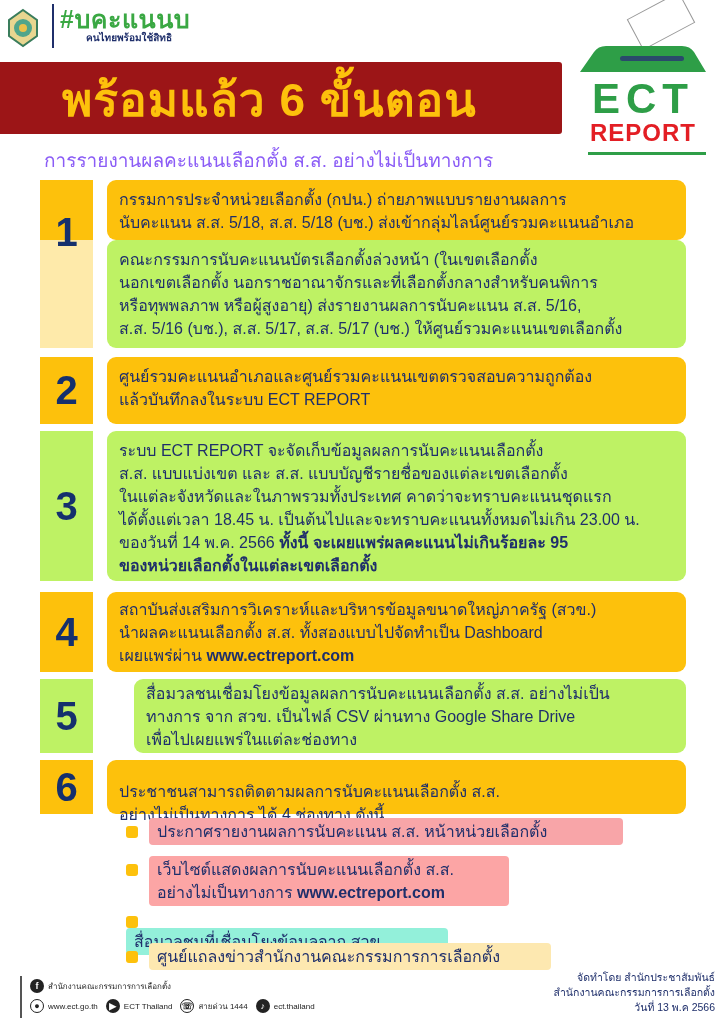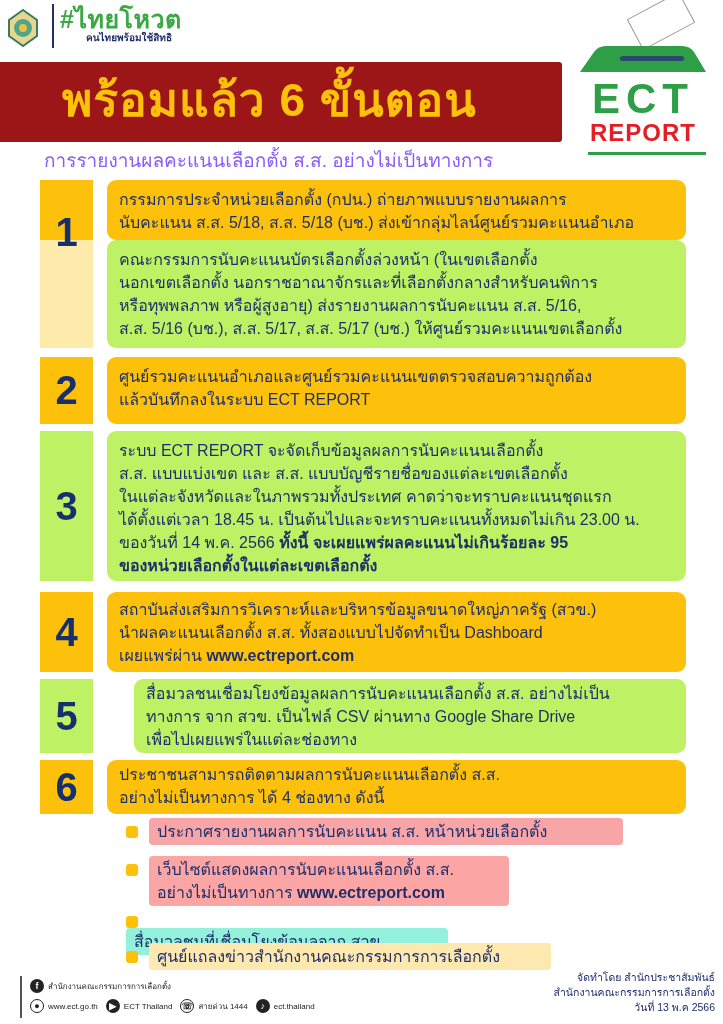--- a/index.html
+++ b/index.html
@@ -7,21 +7,21 @@
   body { position: relative; font-family: "DejaVu Sans", "Liberation Sans", sans-serif; color: #1f2f6b; }
 
   
   .ect-seal { position: absolute; left: 6px; top: 8px; width: 34px; height: 40px; }
   .header-divider { position: absolute; left: 52px; top: 4px; width: 2px; height: 44px; background: #1f2f6b; }
   .brand { position: absolute; left: 60px; top: 6px; }
   .brand-main { font-family: "Liberation Sans", sans-serif; font-weight: bold; font-size: 25px; color: #3aa843; line-height: 26px; letter-spacing: 0.5px; }
   .brand-sub { font-family: "Liberation Sans", sans-serif; font-weight: bold; font-size: 10px; color: #1f2f6b; margin-left: 26px; line-height: 12px; }
 
   
-  .title-banner { position: absolute; left: 0; top: 62px; width: 562px; height: 80px; background: #9c1517; border-radius: 0 3px 3px 0; }
+  .title-banner { position: absolute; left: 0; top: 62px; width: 562px; height: 72px; background: #9c1517; border-radius: 0 3px 3px 0; }
   .title-text { position: absolute; left: 62px; top: 8px; font-family: "Liberation Sans", sans-serif; font-weight: bold; font-size: 46px; color: #fdc10c; line-height: 60px; letter-spacing: 1px; }
 
   .subtitle { position: absolute; left: 44px; top: 148px; font-family: "Liberation Sans", sans-serif; font-size: 19px; color: #8b5cf6; line-height: 26px; }
 
   
   .ect-logo { position: absolute; left: 572px; top: 0; width: 142px; height: 160px; }
 
   
   .step { position: absolute; left: 40px; width: 646px; }
   .num-col { position: absolute; left: 0; top: 0; width: 53px; bottom: 0; display: flex; align-items: center; justify-content: center; }
@@ -47,21 +47,21 @@
 </head>
 <body>
 
 <svg class="ect-seal" viewBox="0 0 34 40">
   <path d="M17 2 L31 12 L31 28 L17 38 L3 28 L3 12 Z" fill="#e8d690" stroke="#3a7d5c" stroke-width="2"></path>
   <circle cx="17" cy="20" r="9" fill="#4fa58b"></circle>
   <circle cx="17" cy="20" r="4" fill="#e9c14b"></circle>
 </svg>
 <div class="header-divider"></div>
 <div class="brand">
-  <div class="brand-main">#ไทยโหวต</div>
+  <div class="brand-main">#บคะแนนบ</div>
   <div class="brand-sub">คนไทยพร้อมใช้สิทธิ</div>
 </div>
 
 <div class="title-banner">
   <div class="title-text">พร้อมแล้ว 6 ขั้นตอน</div>
 </div>
 <div class="subtitle">การรายงานผลคะแนนเลือกตั้ง ส.ส. อย่างไม่เป็นทางการ</div>
 
 <svg class="ect-logo" viewBox="0 0 142 160">
   <rect x="60" y="4" width="58" height="34" fill="#fff" stroke="#999" stroke-width="1" transform="rotate(-28 89 21)"></rect>
@@ -119,21 +119,21 @@
   </div>
   <div class="content light text" style="white-space:pre-line; padding-top:3px;margin-left:27px;">สื่อมวลชนเชื่อมโยงข้อมูลผลการนับคะแนนเลือกตั้ง ส.ส. อย่างไม่เป็น
 ทางการ จาก สวข. เป็นไฟล์ CSV ผ่านทาง Google Share Drive
 เพื่อไปเผยแพร่ในแต่ละช่องทาง</div>
 </div>
 
 <div class="step" style="top:760px; height:54px;">
   <div class="num-col dark">
     <span class="num">6</span>
   </div>
-  <div class="content dark text" style="white-space:pre-line; padding-top:3px;">ประชาชนสามารถติดตามผลการนับคะแนนเลือกตั้ง ส.ส.
+  <div class="content dark text" style="white-space:pre-line; padding-top:20px;">ประชาชนสามารถติดตามผลการนับคะแนนเลือกตั้ง ส.ส.
 อย่างไม่เป็นทางการ ได้ 4 ช่องทาง ดังนี้</div>
 </div>
 
 <div class="list-item" style="top:818px;">
   <span class="bullet"></span>
   <span class="pill" style="background:#f8a5a8; width:474px;">ประกาศรายงานผลการนับคะแนน ส.ส. หน้าหน่วยเลือกตั้ง</span>
 </div>
 <div class="list-item" style="top:856px;">
   <span class="bullet"></span>
   <span class="pill" style="background:#fca5a5; width:360px; white-space:pre-line;"><span>เว็บไซต์แสดงผลการนับคะแนนเลือกตั้ง ส.ส.

